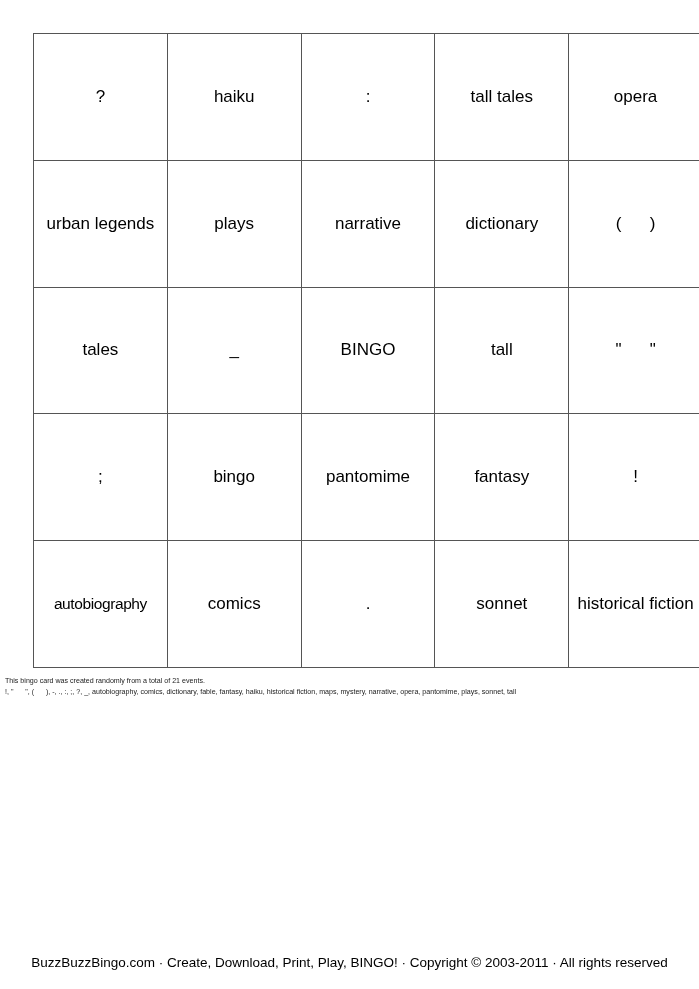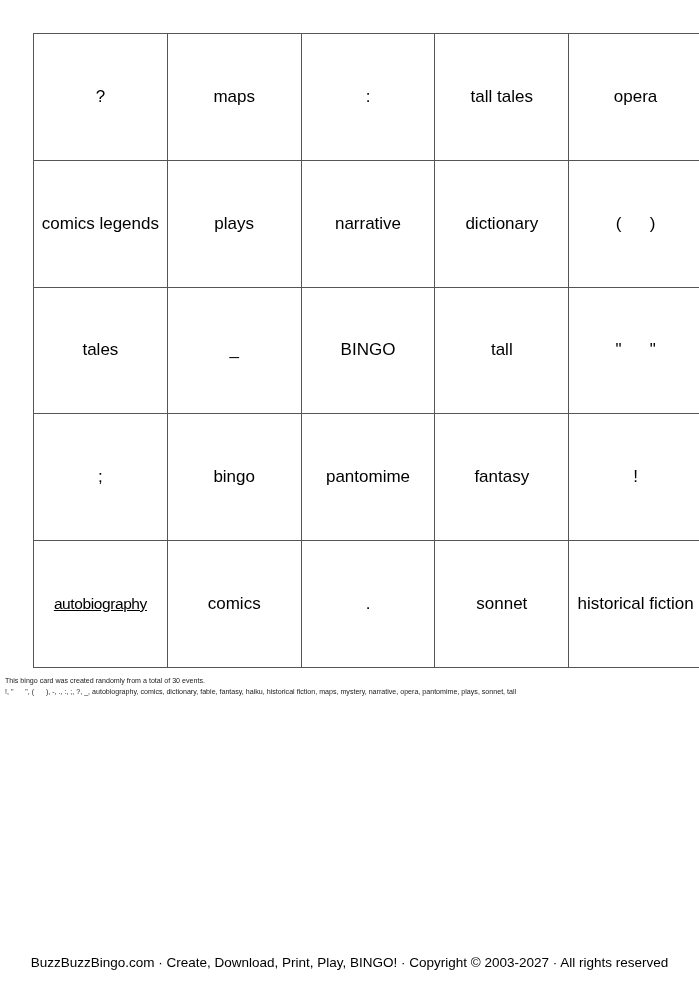--- a/index.html
+++ b/index.html
@@ -41,21 +41,21 @@
     vertical-align: middle;
     padding: 2px 3px;
     font-size: 17px;
     line-height: 1.2;
     font-family: "Liberation Sans", sans-serif;
     color: #000000;
     white-space: pre-wrap;
     word-wrap: break-word;
     overflow: hidden;
   }
-  .bingo-cell.tight { font-size: 15.5px; letter-spacing: -0.4px; text-decoration: underline; }
+  .bingo-cell.tight { font-size: 15.5px; letter-spacing: -0.4px; }
 
   
   .caption {
     position: absolute;
     left: 5px;
     top: 676px;
     width: 690px;
     font-size: 7.1px;
     line-height: 1.55;
     color: #1a1a1a;
@@ -77,27 +77,27 @@
 </style>
 </head>
 <body>
 
 <div class="page">
 
   <table class="bingo-card">
     <tbody>
       <tr>
         <td class="bingo-cell">?</td>
-        <td class="bingo-cell">maps</td>
+        <td class="bingo-cell">haiku</td>
         <td class="bingo-cell">:</td>
         <td class="bingo-cell">tall tales</td>
         <td class="bingo-cell">opera</td>
       </tr>
       <tr>
-        <td class="bingo-cell">comics legends</td>
+        <td class="bingo-cell">urban legends</td>
         <td class="bingo-cell">plays</td>
         <td class="bingo-cell">narrative</td>
         <td class="bingo-cell">dictionary</td>
         <td class="bingo-cell">(      )</td>
       </tr>
       <tr>
         <td class="bingo-cell">tales</td>
         <td class="bingo-cell">_</td>
         <td class="bingo-cell">BINGO</td>
         <td class="bingo-cell">tall</td>
@@ -114,19 +114,19 @@
         <td class="bingo-cell tight">autobiography</td>
         <td class="bingo-cell">comics</td>
         <td class="bingo-cell">.</td>
         <td class="bingo-cell">sonnet</td>
         <td class="bingo-cell">historical fiction</td>
       </tr>
     </tbody>
   </table>
 
   <div class="caption">
-    <span class="caption-line">This bingo card was created randomly from a total of 30 events.</span>
+    <span class="caption-line">This bingo card was created randomly from a total of 21 events.</span>
     <span class="caption-line">!, "      ", (      ), -, ., :, ;, ?, _, autobiography, comics, dictionary, fable, fantasy, haiku, historical fiction, maps, mystery, narrative, opera, pantomime, plays, sonnet, tall</span>
   </div>
 
-  <div class="footer">BuzzBuzzBingo.com · Create, Download, Print, Play, BINGO! · Copyright © 2003-2027 · All rights reserved</div>
+  <div class="footer">BuzzBuzzBingo.com · Create, Download, Print, Play, BINGO! · Copyright © 2003-2011 · All rights reserved</div>
 
 </div>
 
 </body></html>

